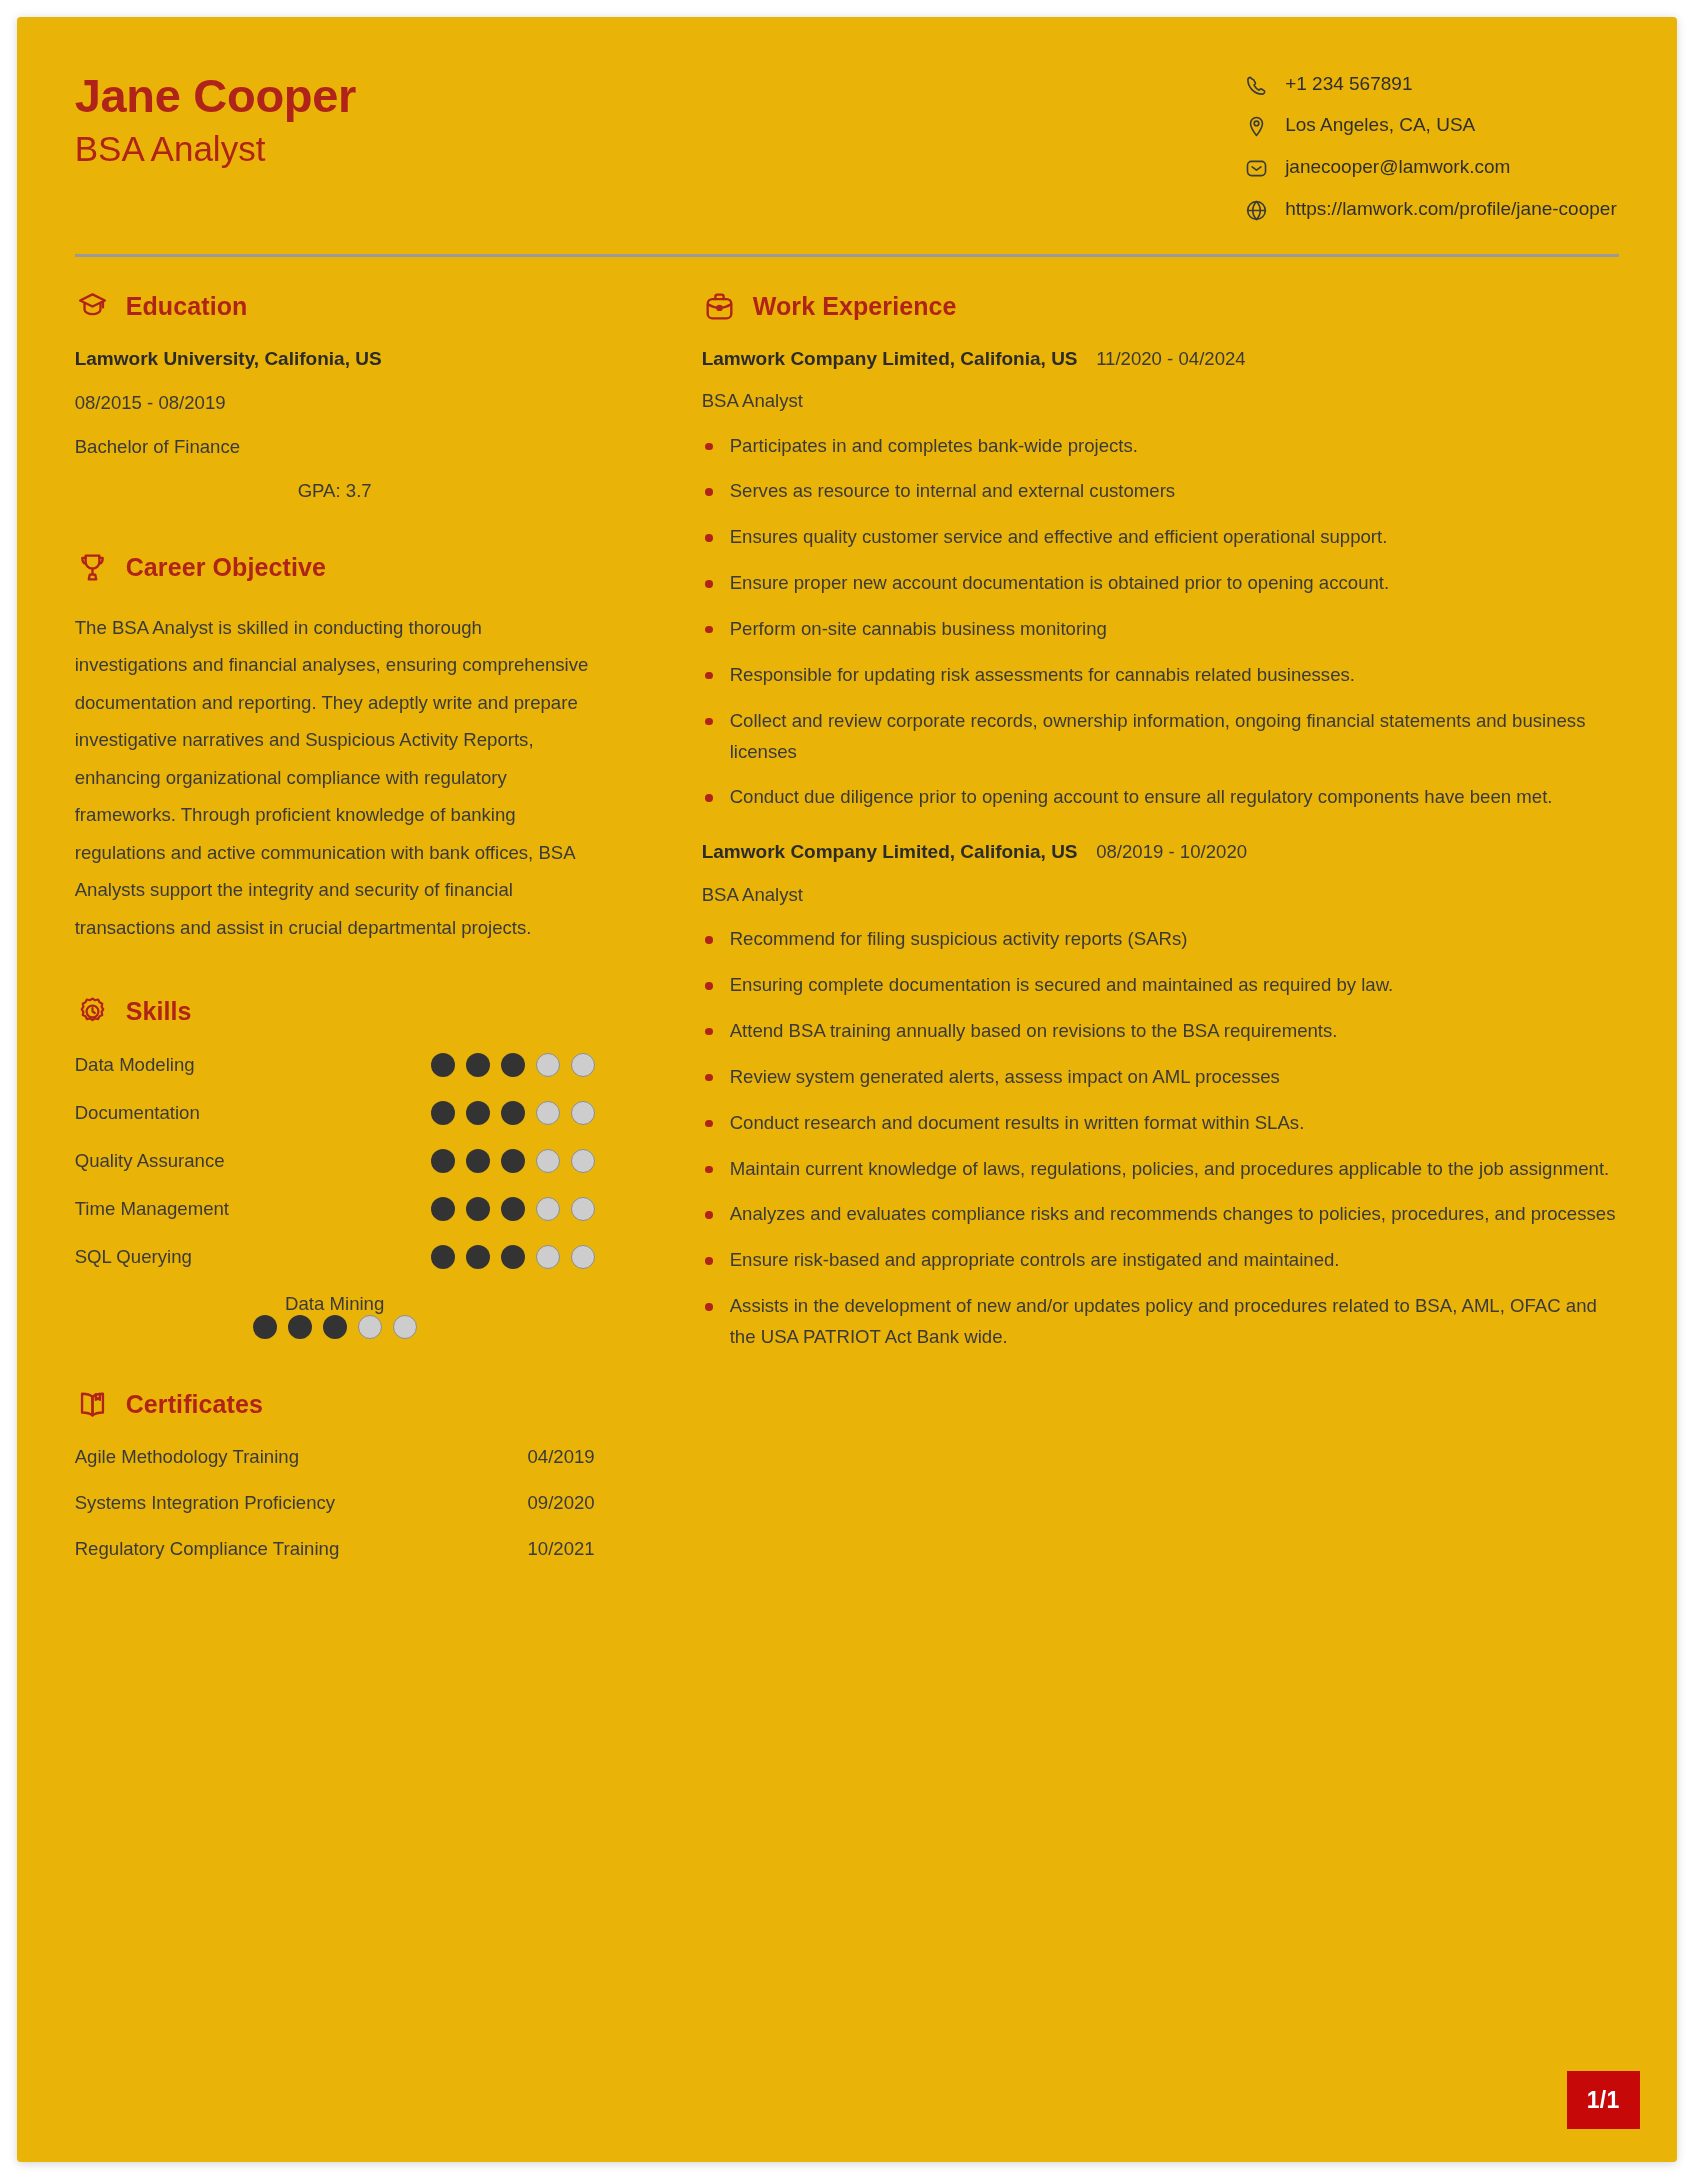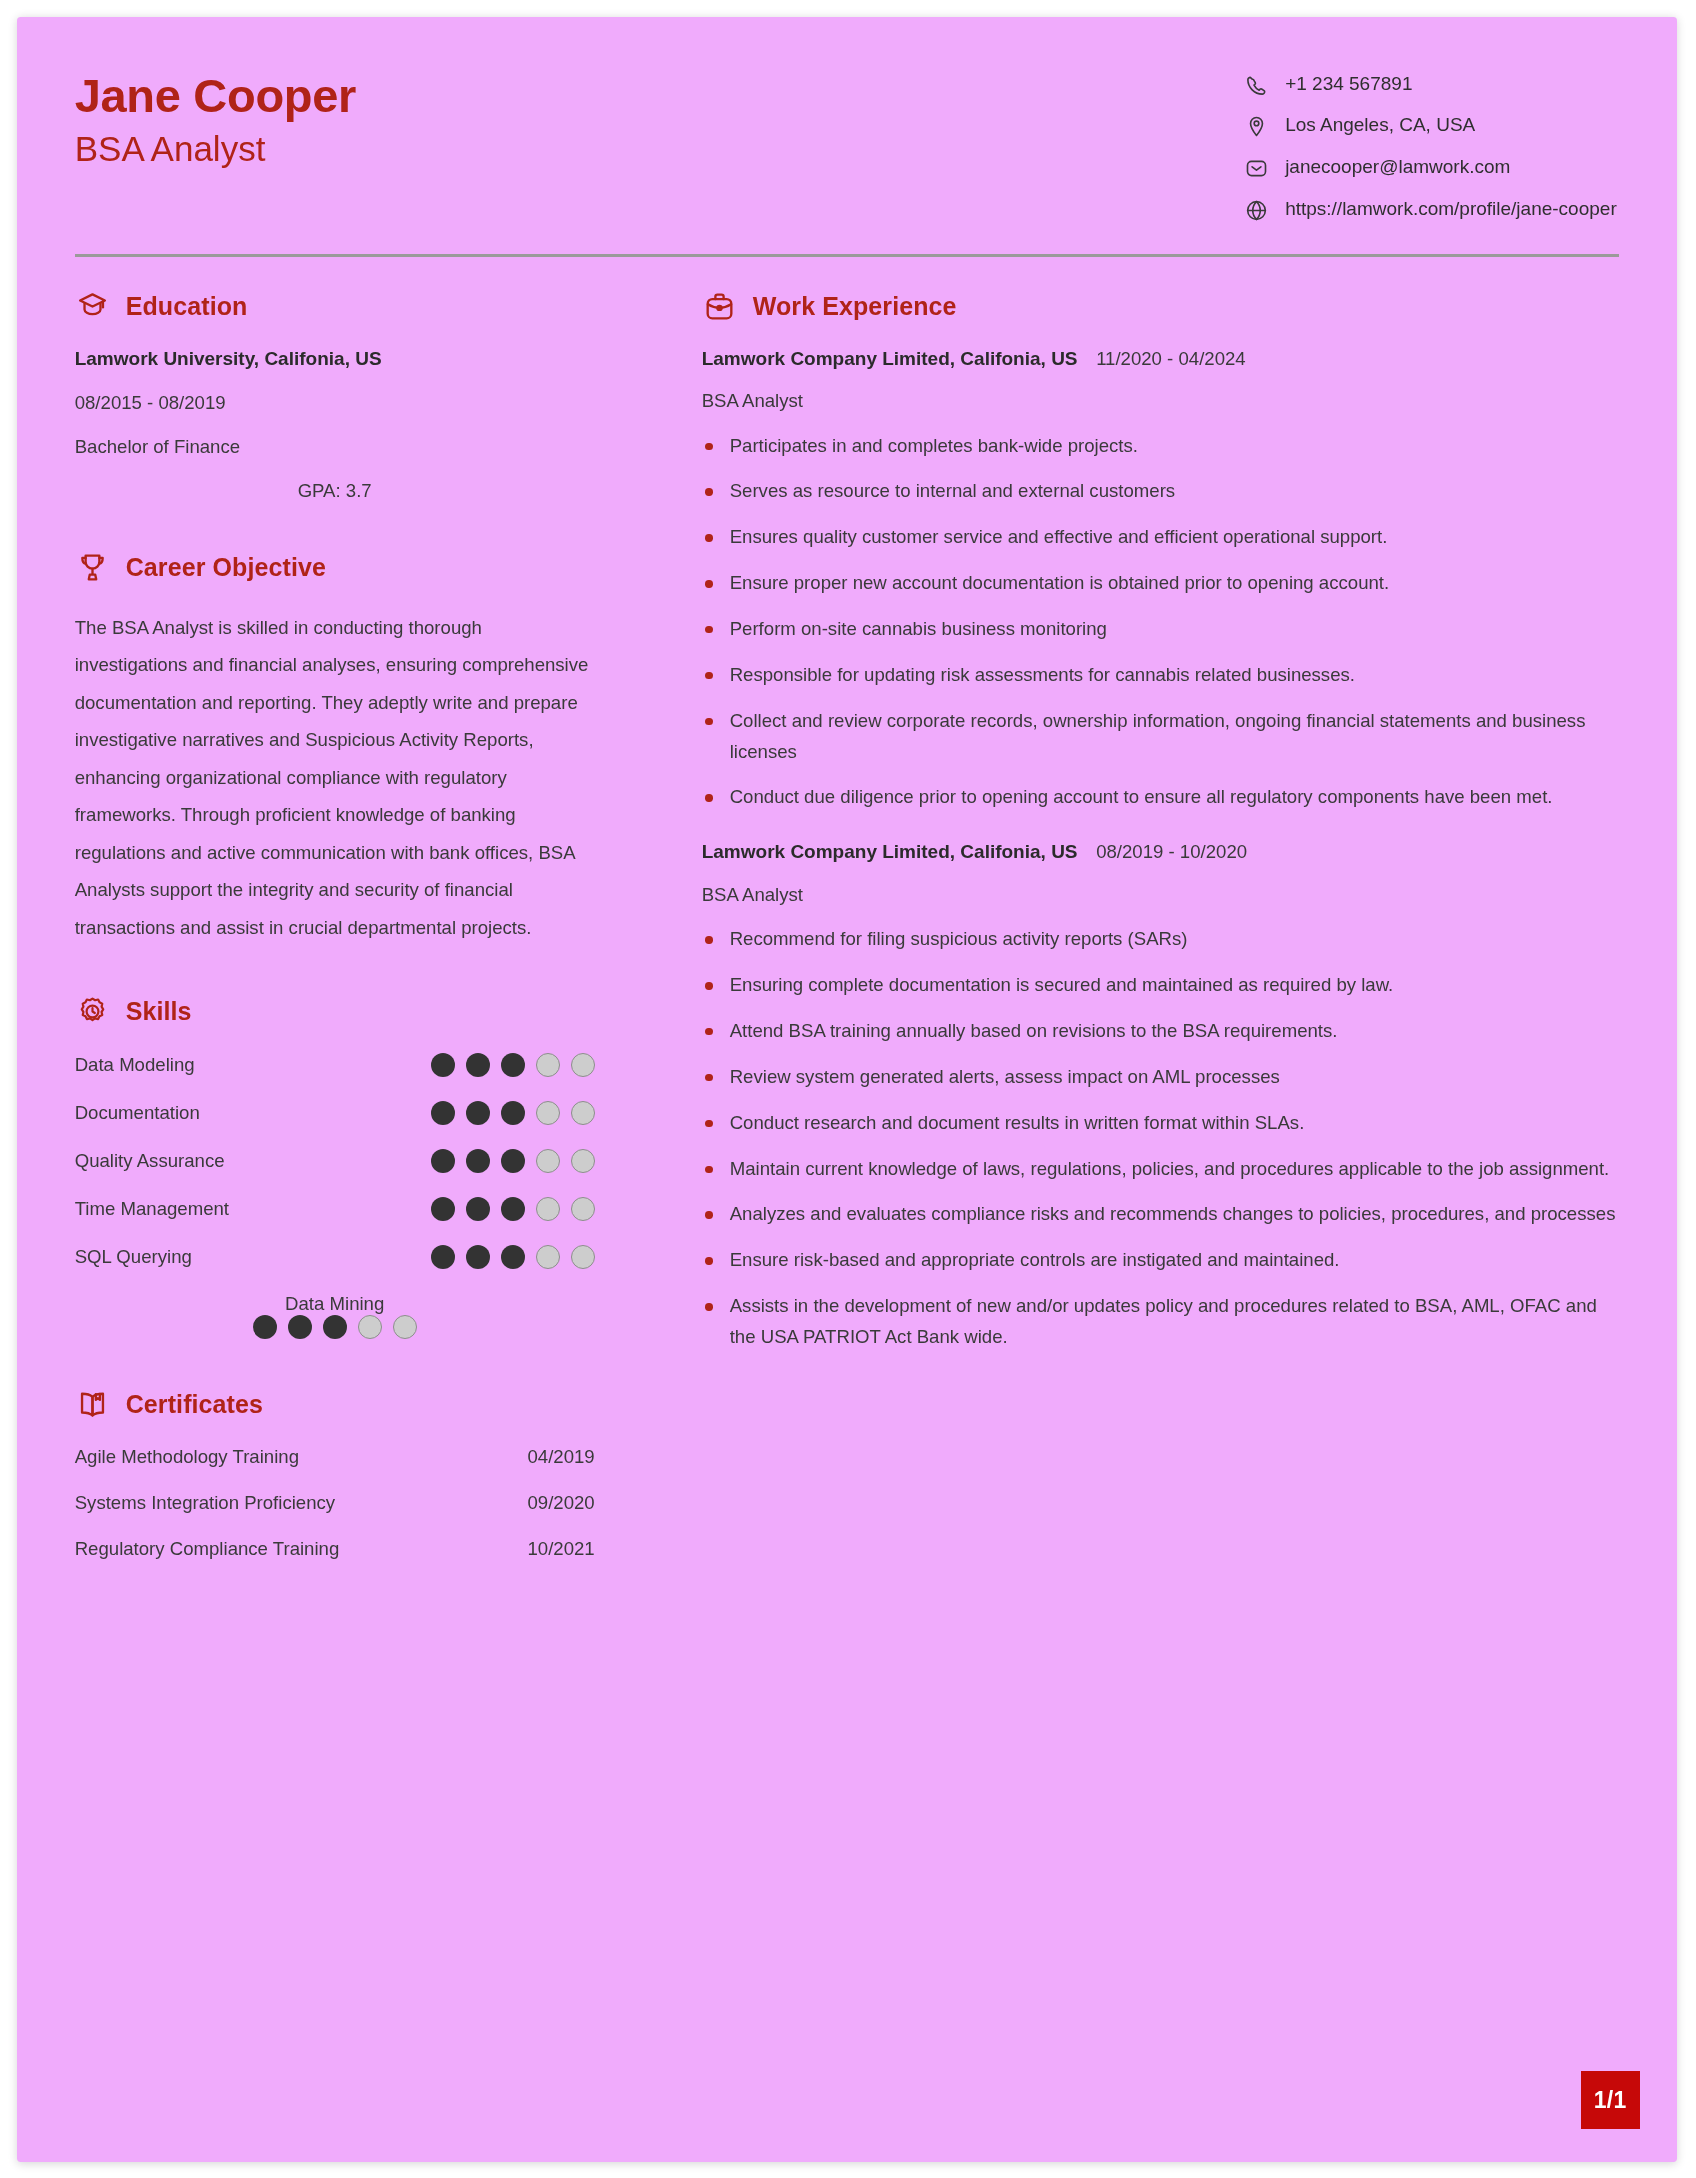--- a/index.html
+++ b/index.html
@@ -19,21 +19,21 @@
     width: 1697px;
     height: 2179px;
     background: #ffffff;
     padding: 16.7px 20.4px 16.7px 16.7px;
   }
   .sheet {
     position: relative;
     box-sizing: border-box;
     width: 100%;
     height: 100%;
-    background: #f0abfc;
+    background: #eab308;
     border-radius: 3.7px;
     box-shadow: 0 1.9px 9.3px rgba(0,0,0,0.16);
     padding: 45px 58px 37px 58px;
     overflow: hidden;
   }
 
   
   .header {
     display: flex;
     align-items: flex-start;
@@ -244,21 +244,21 @@
 
   
   .page-badge {
     position: absolute;
     right: 37px;
     bottom: 33px;
     background: #c60808;
     color: #ffffff;
     font-size: 23px;
     font-weight: bold;
-    width: 59px;
+    width: 73px;
     height: 58px;
     display: flex;
     align-items: center;
     justify-content: center;
     letter-spacing: 0.3px;
   }
 </style>
 </head>
 <body>
 

